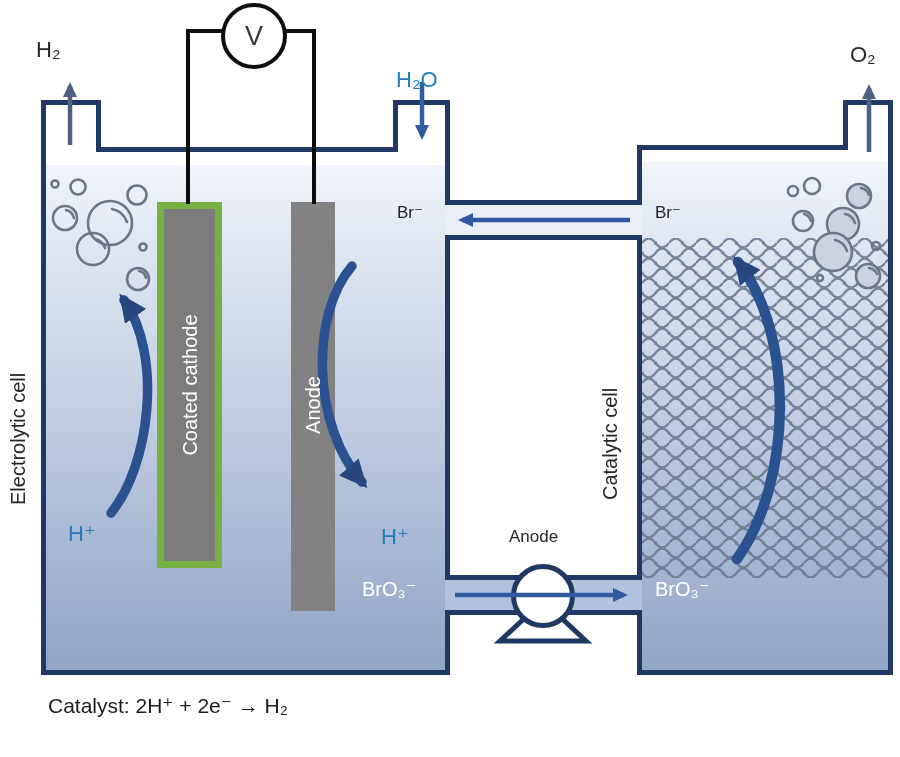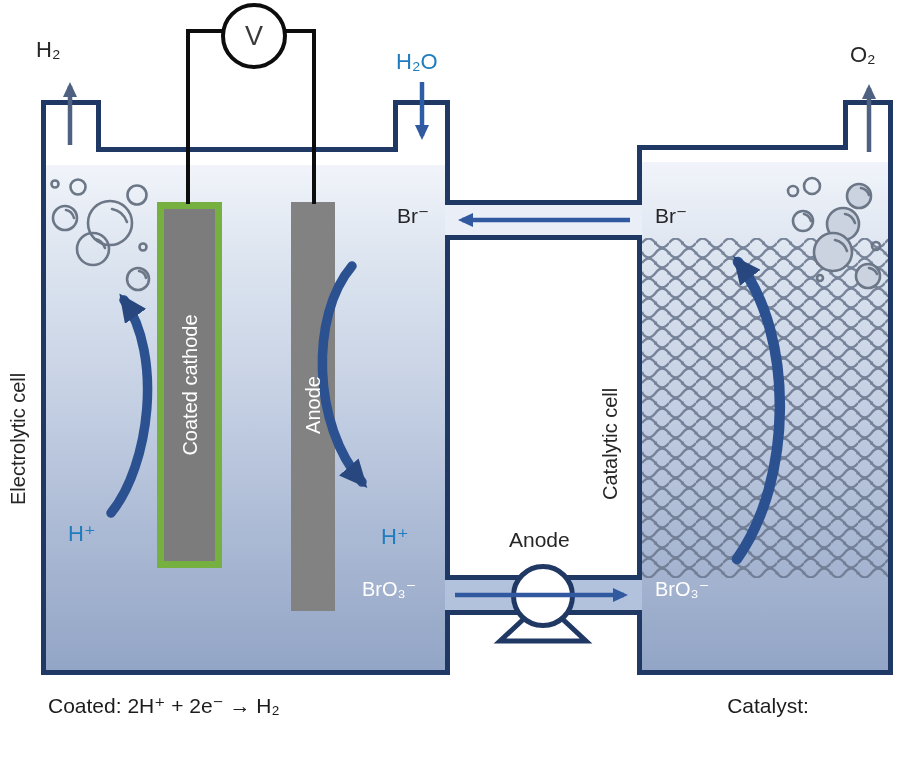--- a/index.html
+++ b/index.html
@@ -2,21 +2,21 @@
 <html><head>
 <meta charset="utf-8">
 <style>
   html,body{margin:0;padding:0;background:#fff;}
   #canvas{
     position:relative;width:900px;height:757px;background:#fff;overflow:hidden;
     font-family:"Liberation Sans","DejaVu Sans",sans-serif;
   }
   .wall{position:absolute;background:#1f3864;}
   .liquid{position:absolute;background:linear-gradient(180deg,#f1f4fa 0%,#dde5f0 18%,#c6d1e4 45%,#a9b8d3 75%,#93a5c6 100%);}
-  .lbl{position:absolute;color:#262626;font-size:21px;white-space:nowrap;line-height:1.1;}
+  .lbl{position:absolute;color:#262626;font-size:17px;white-space:nowrap;line-height:1.1;}
   .blue{color:#1f7dbf;}
   .white{color:#ffffff;}
   .vert{transform:rotate(-90deg);transform-origin:0 0;}
   .vert-center{transform:translate(-50%,-50%) rotate(-90deg);}
   .electrode-label{position:absolute;color:#fff;font-size:20px;white-space:nowrap;}
   .pipe{position:absolute;}
   .eq{position:absolute;color:#1c1c1c;font-size:21px;line-height:29px;white-space:nowrap;}
   svg{position:absolute;left:0;top:0;}
   .wire{position:absolute;background:#0d0d0d;}
   #voltmeter{
@@ -151,40 +151,39 @@
 
   <div class="wire" style="left:186px;top:29px;width:37px;height:4px;"></div>
   <div class="wire" style="left:277px;top:29px;width:39px;height:4px;"></div>
   <div class="wire" style="left:186px;top:29px;width:4px;height:175px;"></div>
   <div class="wire" style="left:312px;top:29px;width:4px;height:175px;"></div>
   <div id="voltmeter">
       <span>V</span>
     </div>
 
   <div class="lbl" style="left:36px;top:38px;font-size:22px;">H₂</div>
-  <div class="lbl blue" style="left:396px;top:50px;font-size:22px;">H₂O</div>
+  <div class="lbl blue" style="left:396px;top:68px;font-size:22px;">H₂O</div>
   <div class="lbl" style="left:850px;top:43px;font-size:22px;text-align:right;">O₂</div>
 
   <div class="lbl" style="left:397px;top:204px;">Br⁻</div>
   <div class="lbl" style="left:655px;top:204px;">Br⁻</div>
 
   <div class="lbl blue" style="left:68px;top:522px;font-size:22px;">H⁺</div>
   <div class="lbl blue" style="left:381px;top:525px;font-size:22px;">H⁺</div>
 
   <div class="lbl white" style="left:362px;top:578px;font-size:20px;">BrO₃⁻</div>
   <div class="lbl white" style="left:655px;top:578px;font-size:20px;">BrO₃⁻</div>
 
   <div class="lbl" style="left:509px;top:528px;">Anode</div>
 
   <div class="lbl vert" style="left:7px;top:505px;font-size:20px;">Electrolytic cell</div>
   <div class="lbl vert" style="left:599px;top:500px;font-size:20px;">Catalytic cell</div>
 
   <div class="electrode-label vert-center" style="left:190px;top:385px;">Coated cathode</div>
   <div class="electrode-label vert-center" style="left:313px;top:405px;">Anode</div>
 
   <div class="eq" style="left:48px;top:691px;">
-    <div>Coated: 2H⁺ + 2e⁻ → H₂</div>
+    <div>Catalyst: 2H⁺ + 2e⁻ → H₂</div>
   </div>
   <div class="eq" style="left:643px;top:691px;width:250px;text-align:center;">
-    <div>Catalyst:</div>
   </div>
 
 </div>
 
 </body></html>

